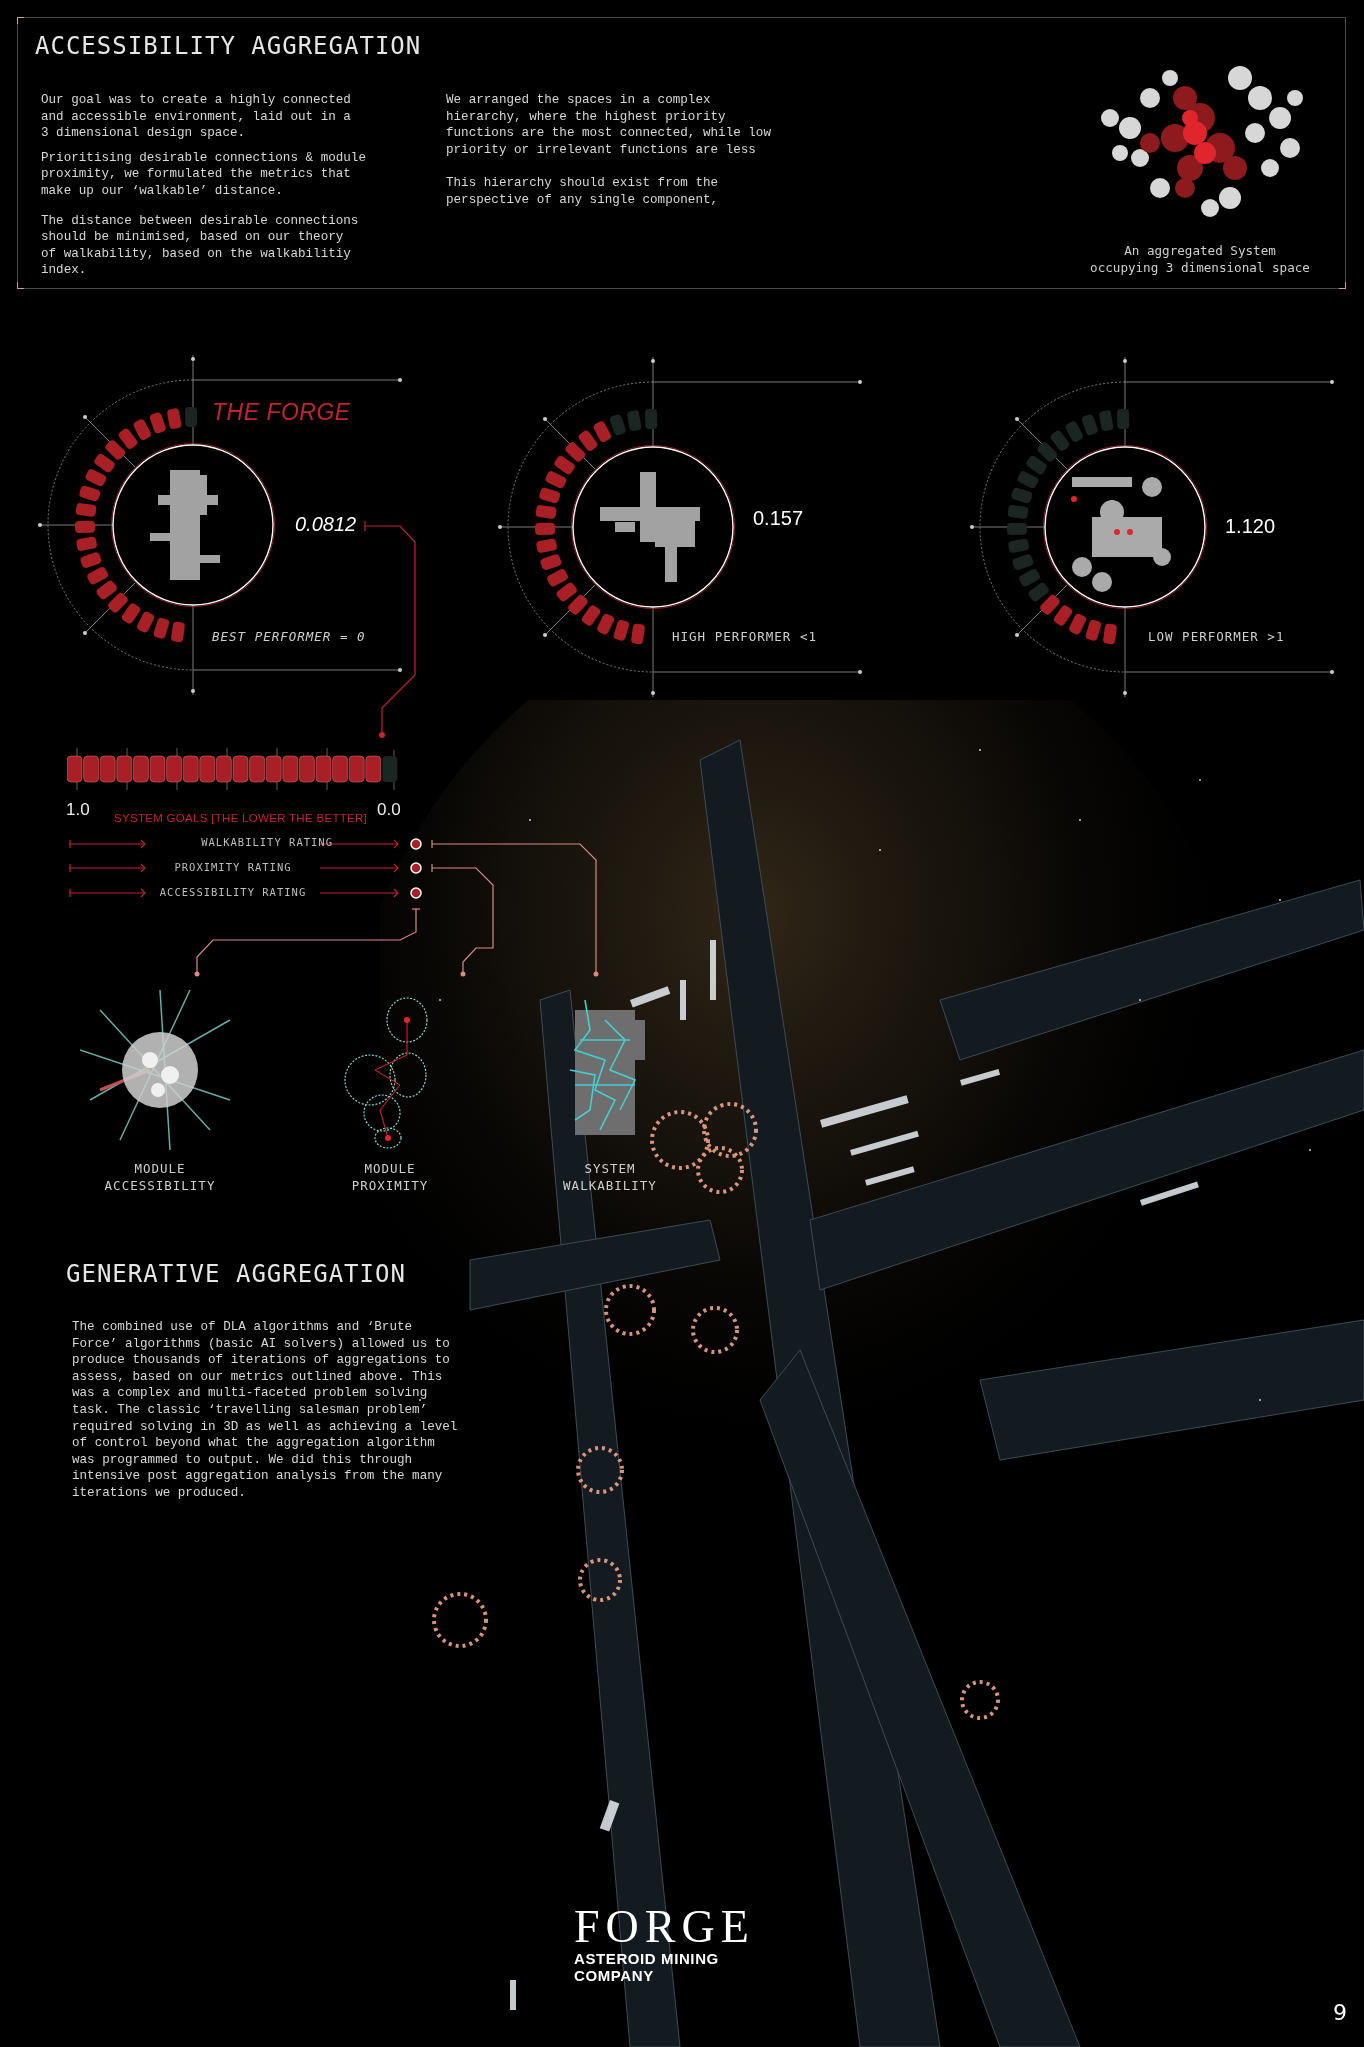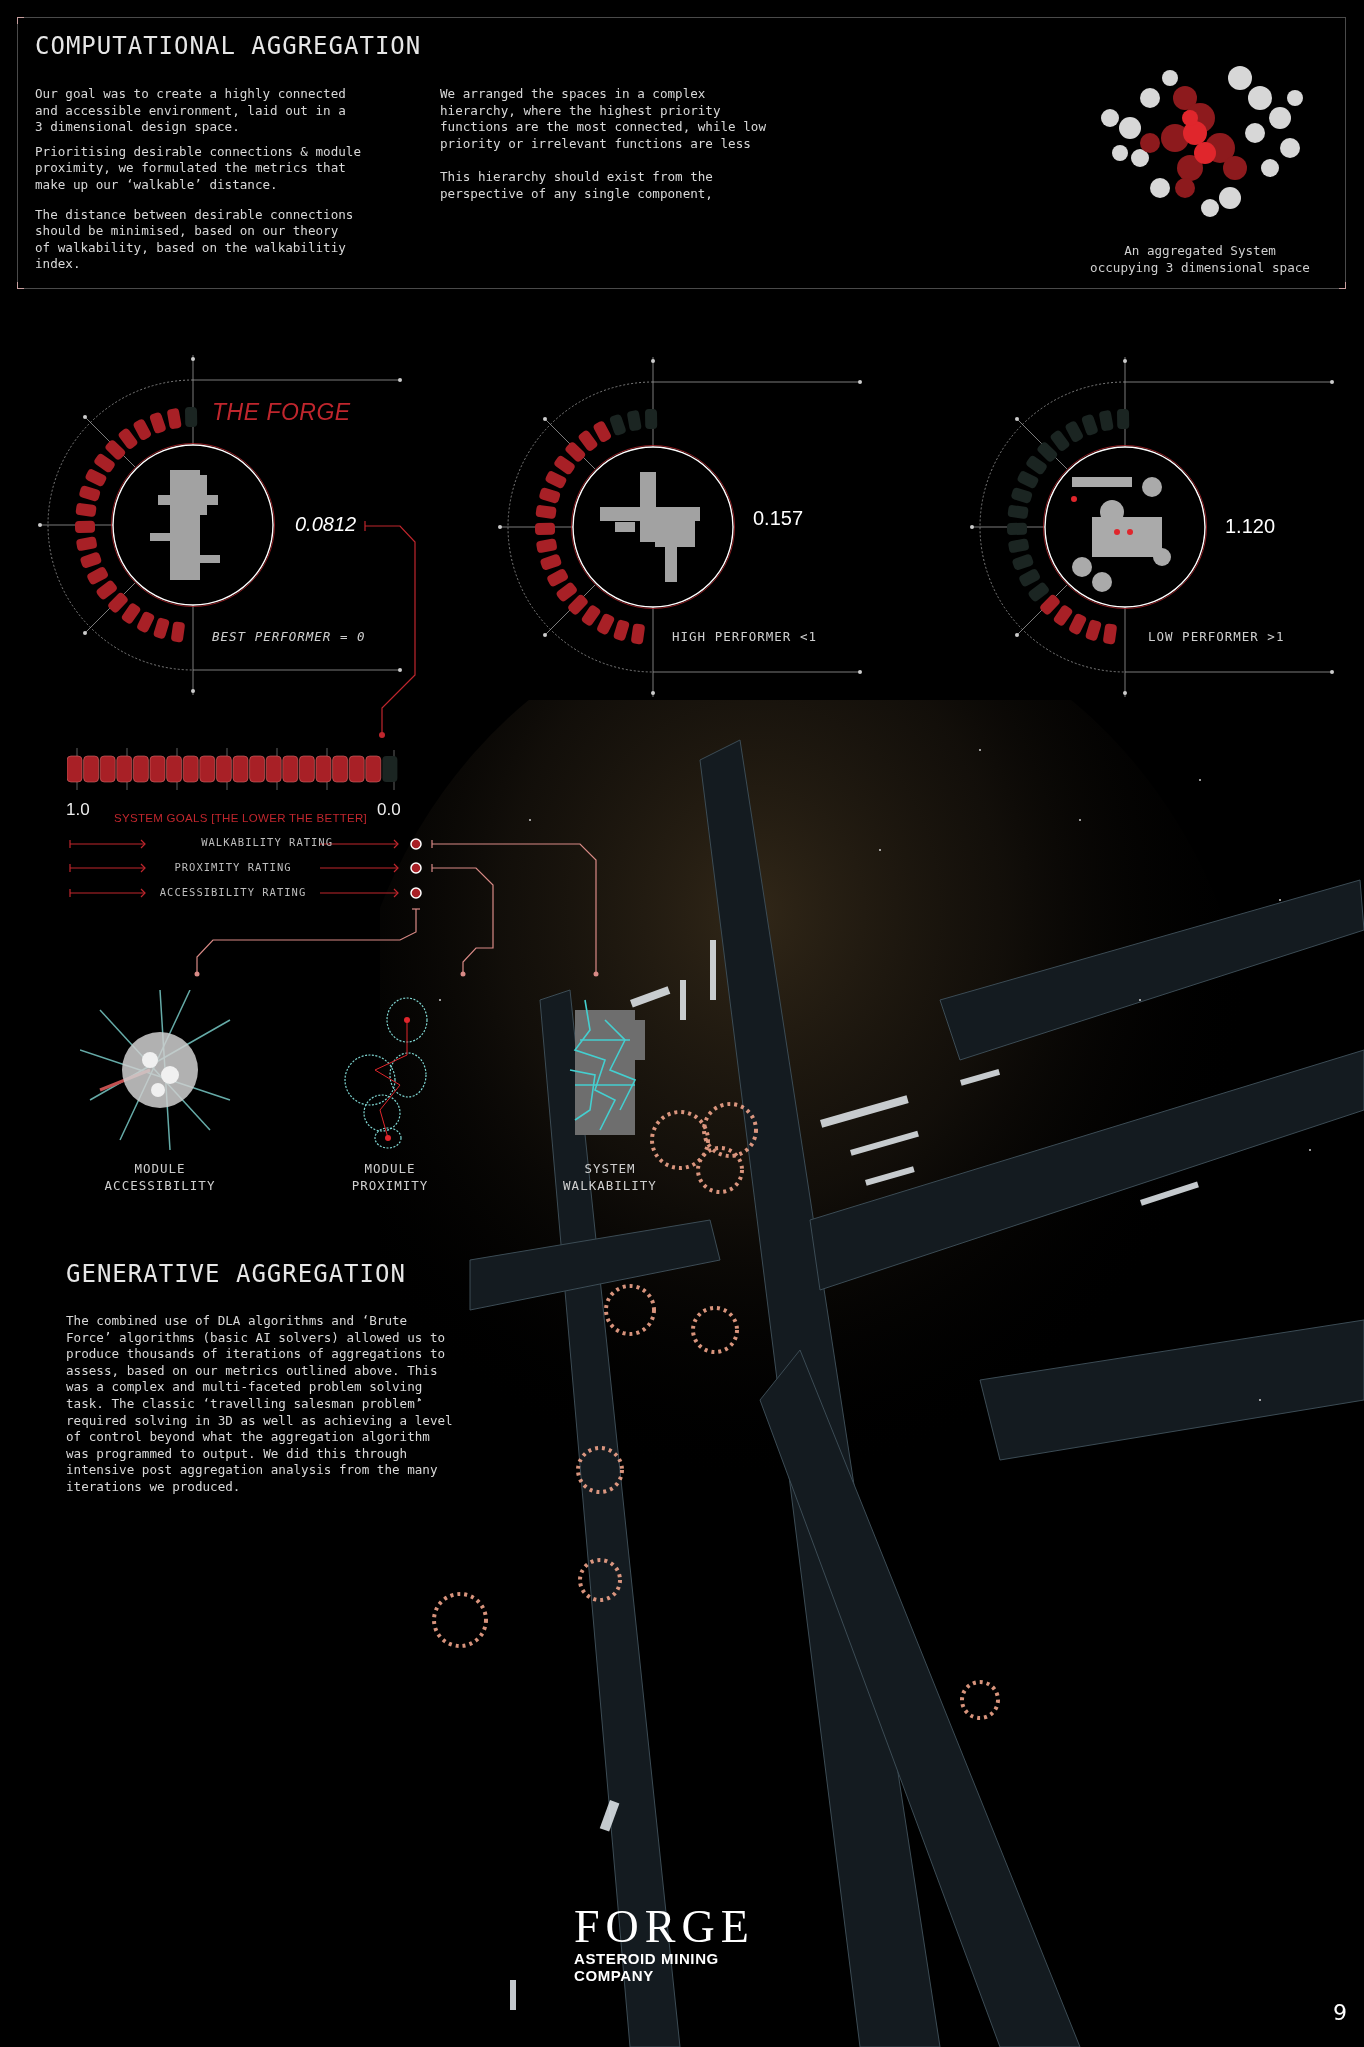--- a/index.html
+++ b/index.html
@@ -9,21 +9,21 @@
   .mono{font-family:"DejaVu Sans Mono","Liberation Mono",monospace;}
 
   
   #scene{left:380px;top:700px;width:984px;height:1347px;overflow:hidden;}
   #scene svg{display:block;}
 
   
   #frame{left:17px;top:17px;width:1329px;height:272px;border:1px solid #4a4a4a;box-sizing:border-box;}
   #frame .corner{position:absolute;width:6px;height:6px;border-color:#c9a0a0;border-style:solid;}
   .h1{font-size:24px;letter-spacing:1px;color:#e6e6e6;font-weight:normal;margin:0;}
-  .para{font-size:12.6px;line-height:16.6px;color:#d8d8d8;white-space:pre;margin:0;}
+  .para{font-size:12.6px;line-height:16.6px;color:#d8d8d8;white-space:pre;margin:6px;font-family:Liberation Mono, monospace;}
   .para + .para{margin-top:8px;}
   .caption{font-size:12.6px;line-height:16.6px;color:#cfcfcf;text-align:center;white-space:pre;}
 
   .gauge-val{font-family:"Liberation Sans","DejaVu Sans",sans-serif;font-size:20px;color:#fff;}
   .gauge-label{font-size:12.5px;letter-spacing:1px;color:#cfcfcf;}
   .forge-title{font-family:"Liberation Sans","DejaVu Sans",sans-serif;font-size:23px;color:#c0262d;letter-spacing:0.5px;}
 
   .bar-label{font-family:"Liberation Sans","DejaVu Sans",sans-serif;font-size:11.5px;color:#c0262d;letter-spacing:0.3px;}
   .bar-end{font-family:"Liberation Sans","DejaVu Sans",sans-serif;font-size:17px;color:#eee;}
   .rating{font-size:10.5px;letter-spacing:1px;color:#bdbdbd;text-align:center;width:200px;}
@@ -103,21 +103,21 @@
     </g>
   </svg>
 </div>
 
 <div id="frame" class="abs">
   <span class="corner" style="left:-1px;top:-1px;border-width:1px 0 0 1px;"></span>
   <span class="corner" style="left:-1px;bottom:-1px;border-width:0 0 1px 1px;"></span>
   <span class="corner" style="right:-1px;bottom:-1px;border-width:0 1px 1px 0;"></span>
 </div>
 
-<h1 class="abs h1 mono" style="left:35px;top:32px;">COMPUTATIONAL AGGREGATION</h1>
+<h1 class="abs h1 mono" style="left:35px;top:32px;">ACCESSIBILITY AGGREGATION</h1>
 
 <div class="abs" style="left:35px;top:86px;">
   <p class="para">Our goal was to create a highly connected
 and accessible environment, laid out in a
 3 dimensional design space.</p>
   <p class="para">Prioritising desirable connections &amp; module
 proximity, we formulated the metrics that
 make up our ‘walkable’ distance.</p>
   <p class="para" style="margin-top:13px">The distance between desirable connections
 should be minimised, based on our theory

